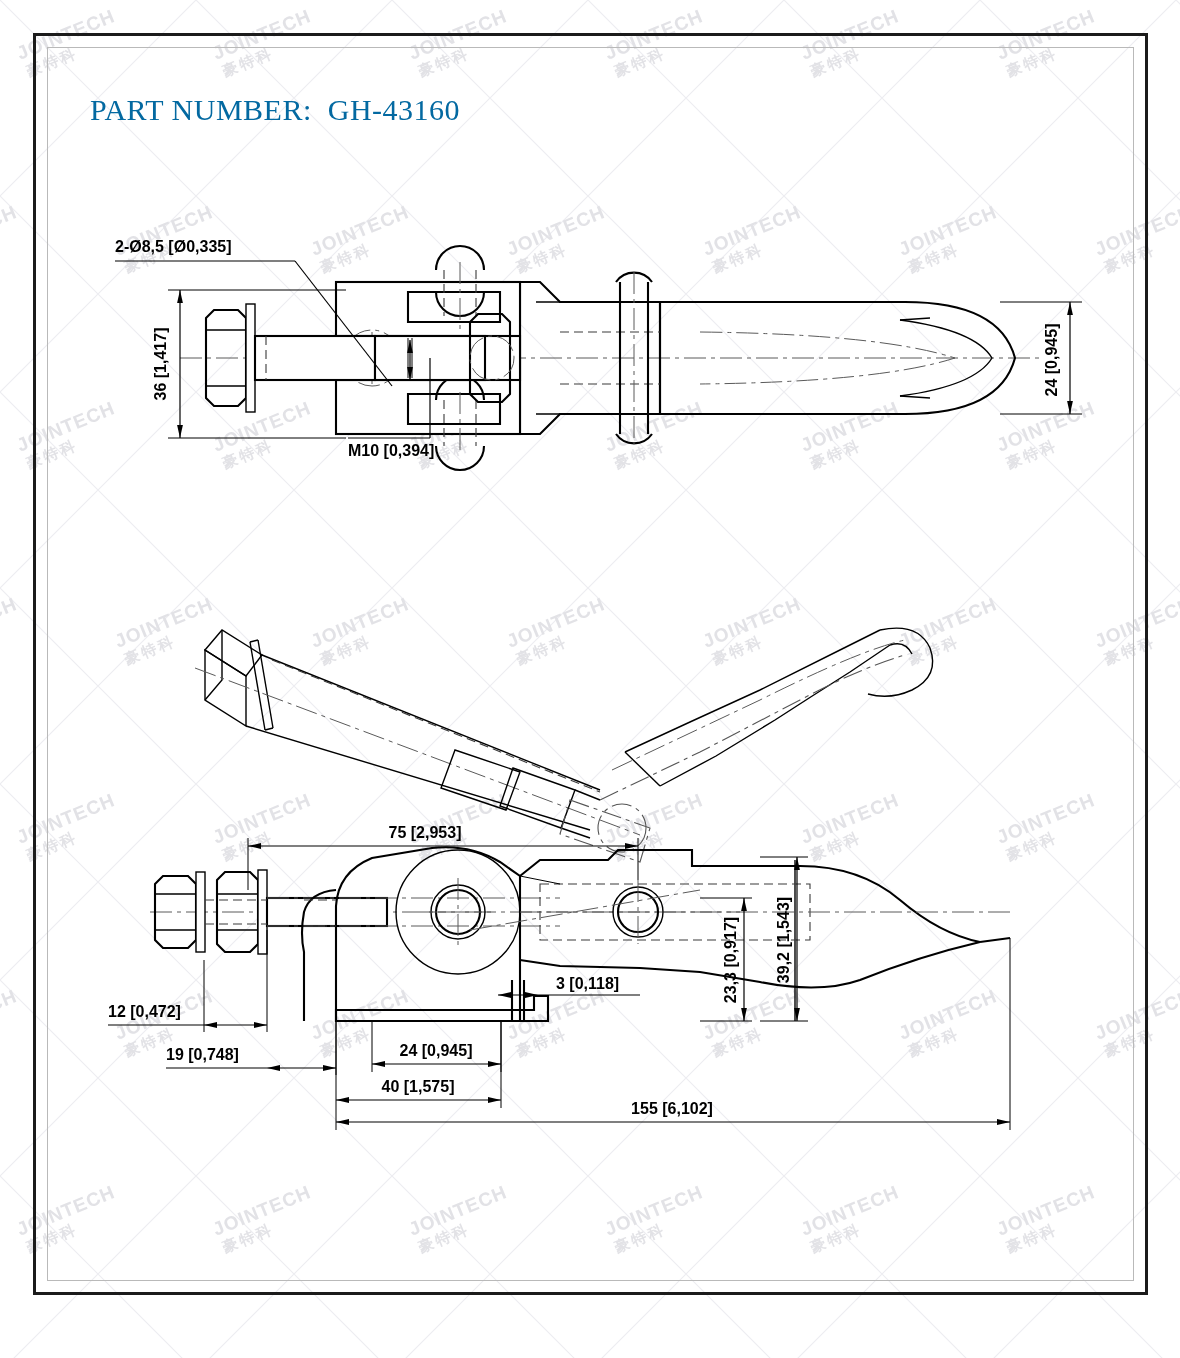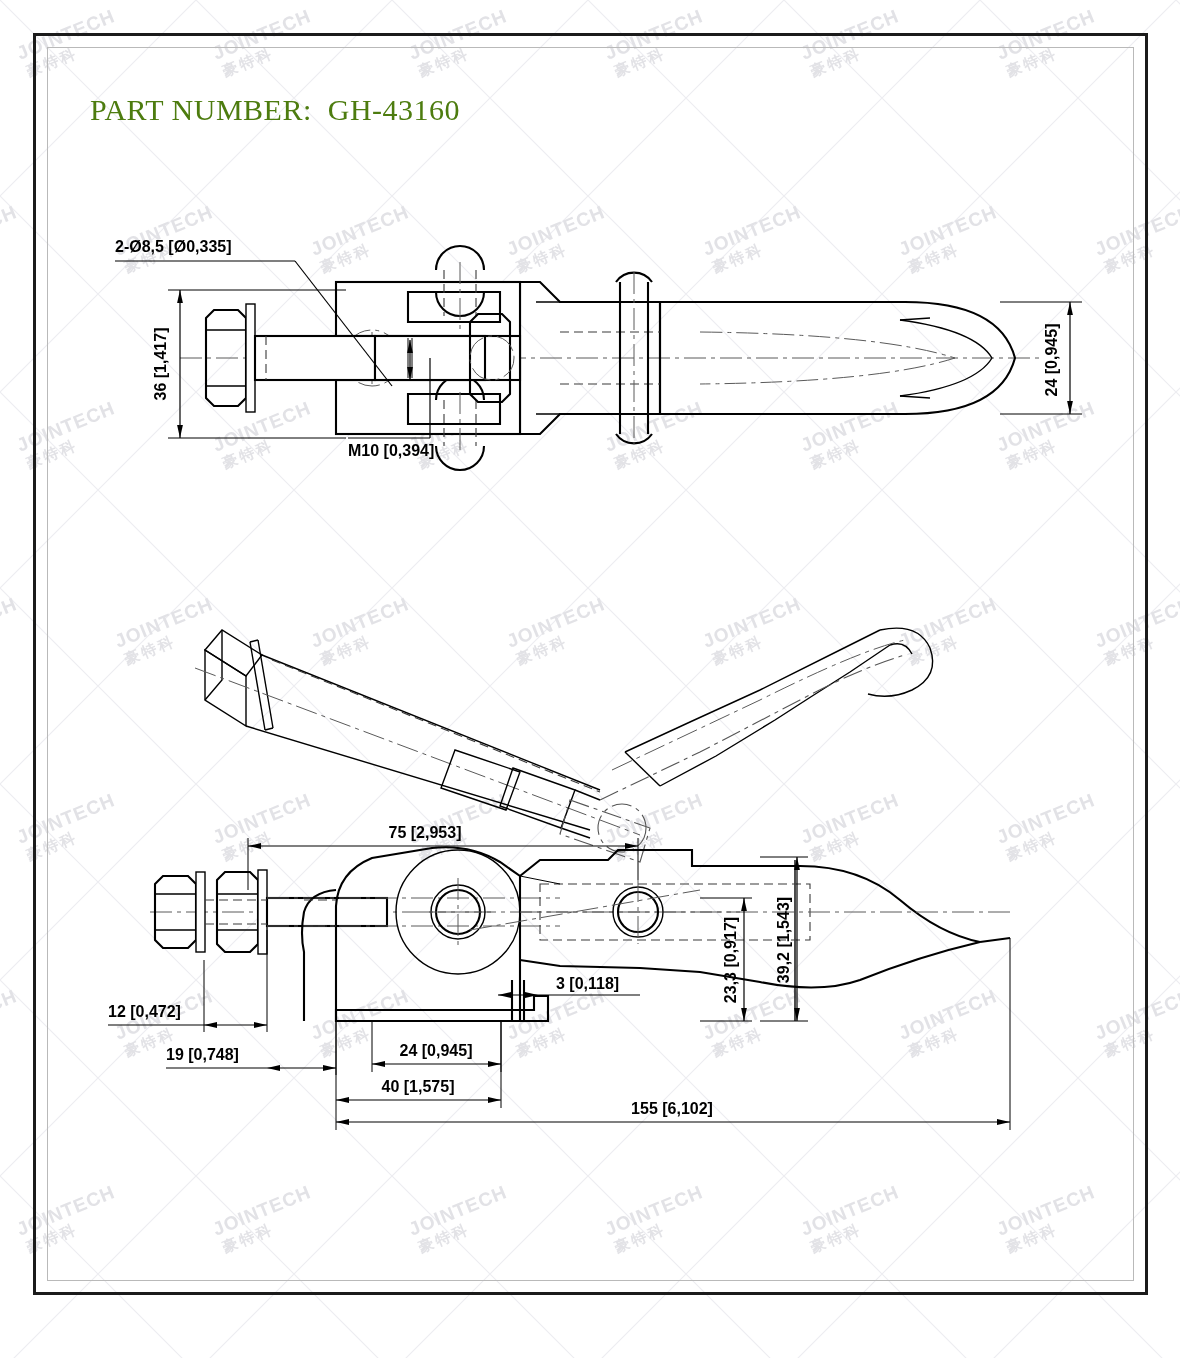--- a/index.html
+++ b/index.html
@@ -47,21 +47,21 @@
   }
   
   #title {
     position: absolute;
     left: 90px;
     top: 93px;
     z-index: 4;
     font-family: "Liberation Serif", serif;
     font-size: 30px;
     letter-spacing: 0.5px;
-    color: #4d7c0f;
+    color: #0369a1;
     white-space: pre;
   }
   
   #drawing {
     position: absolute;
     left: 0;
     top: 0;
     z-index: 3;
   }
   .dimtext {

